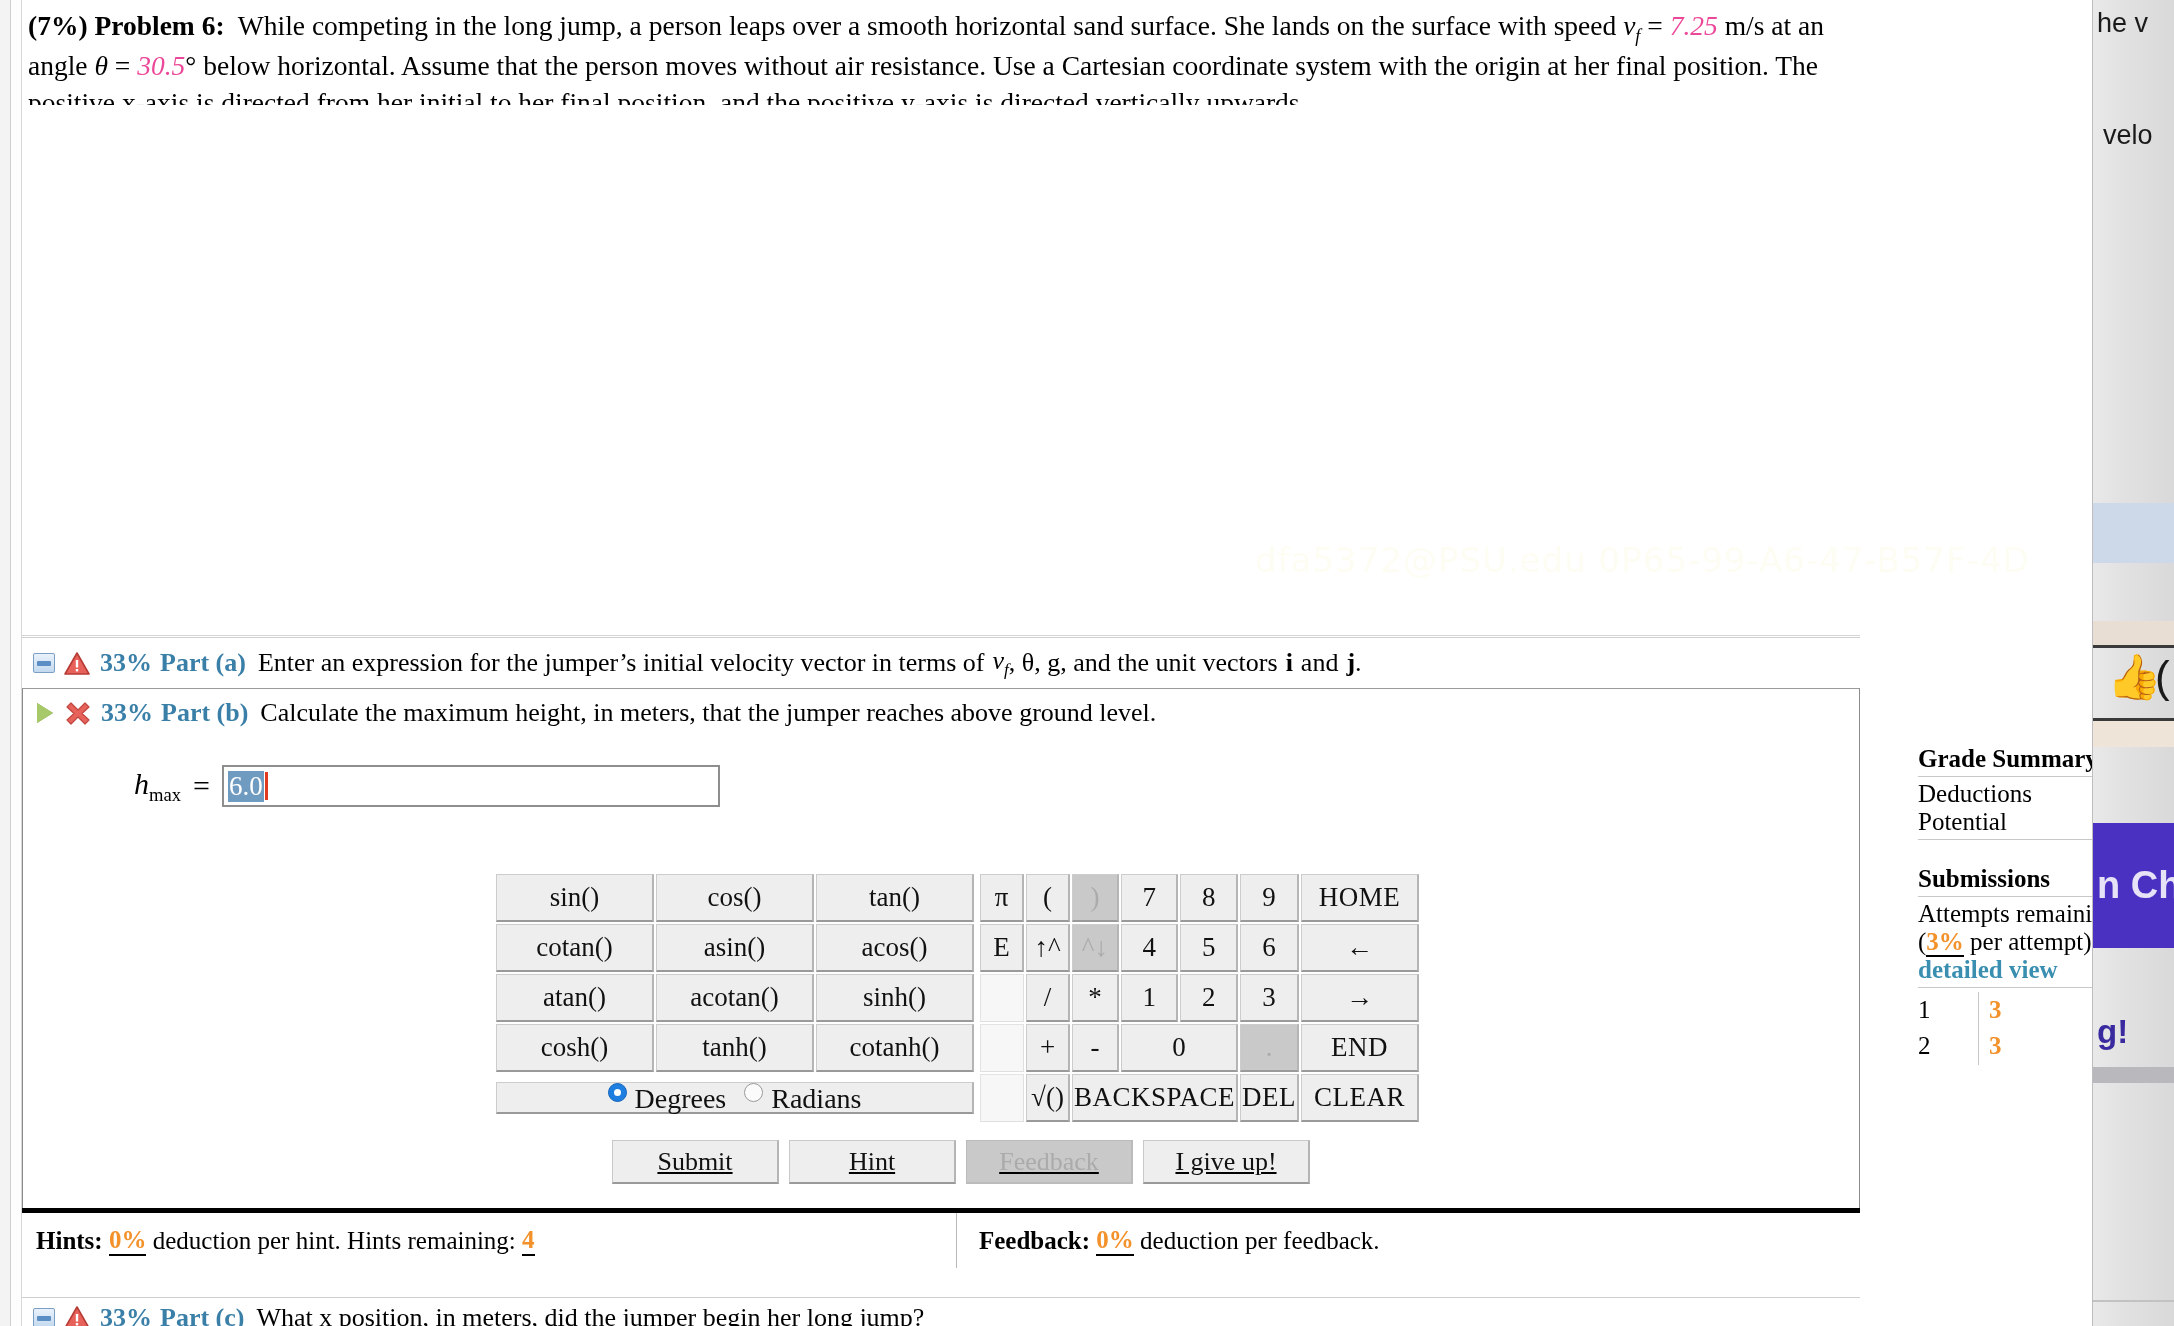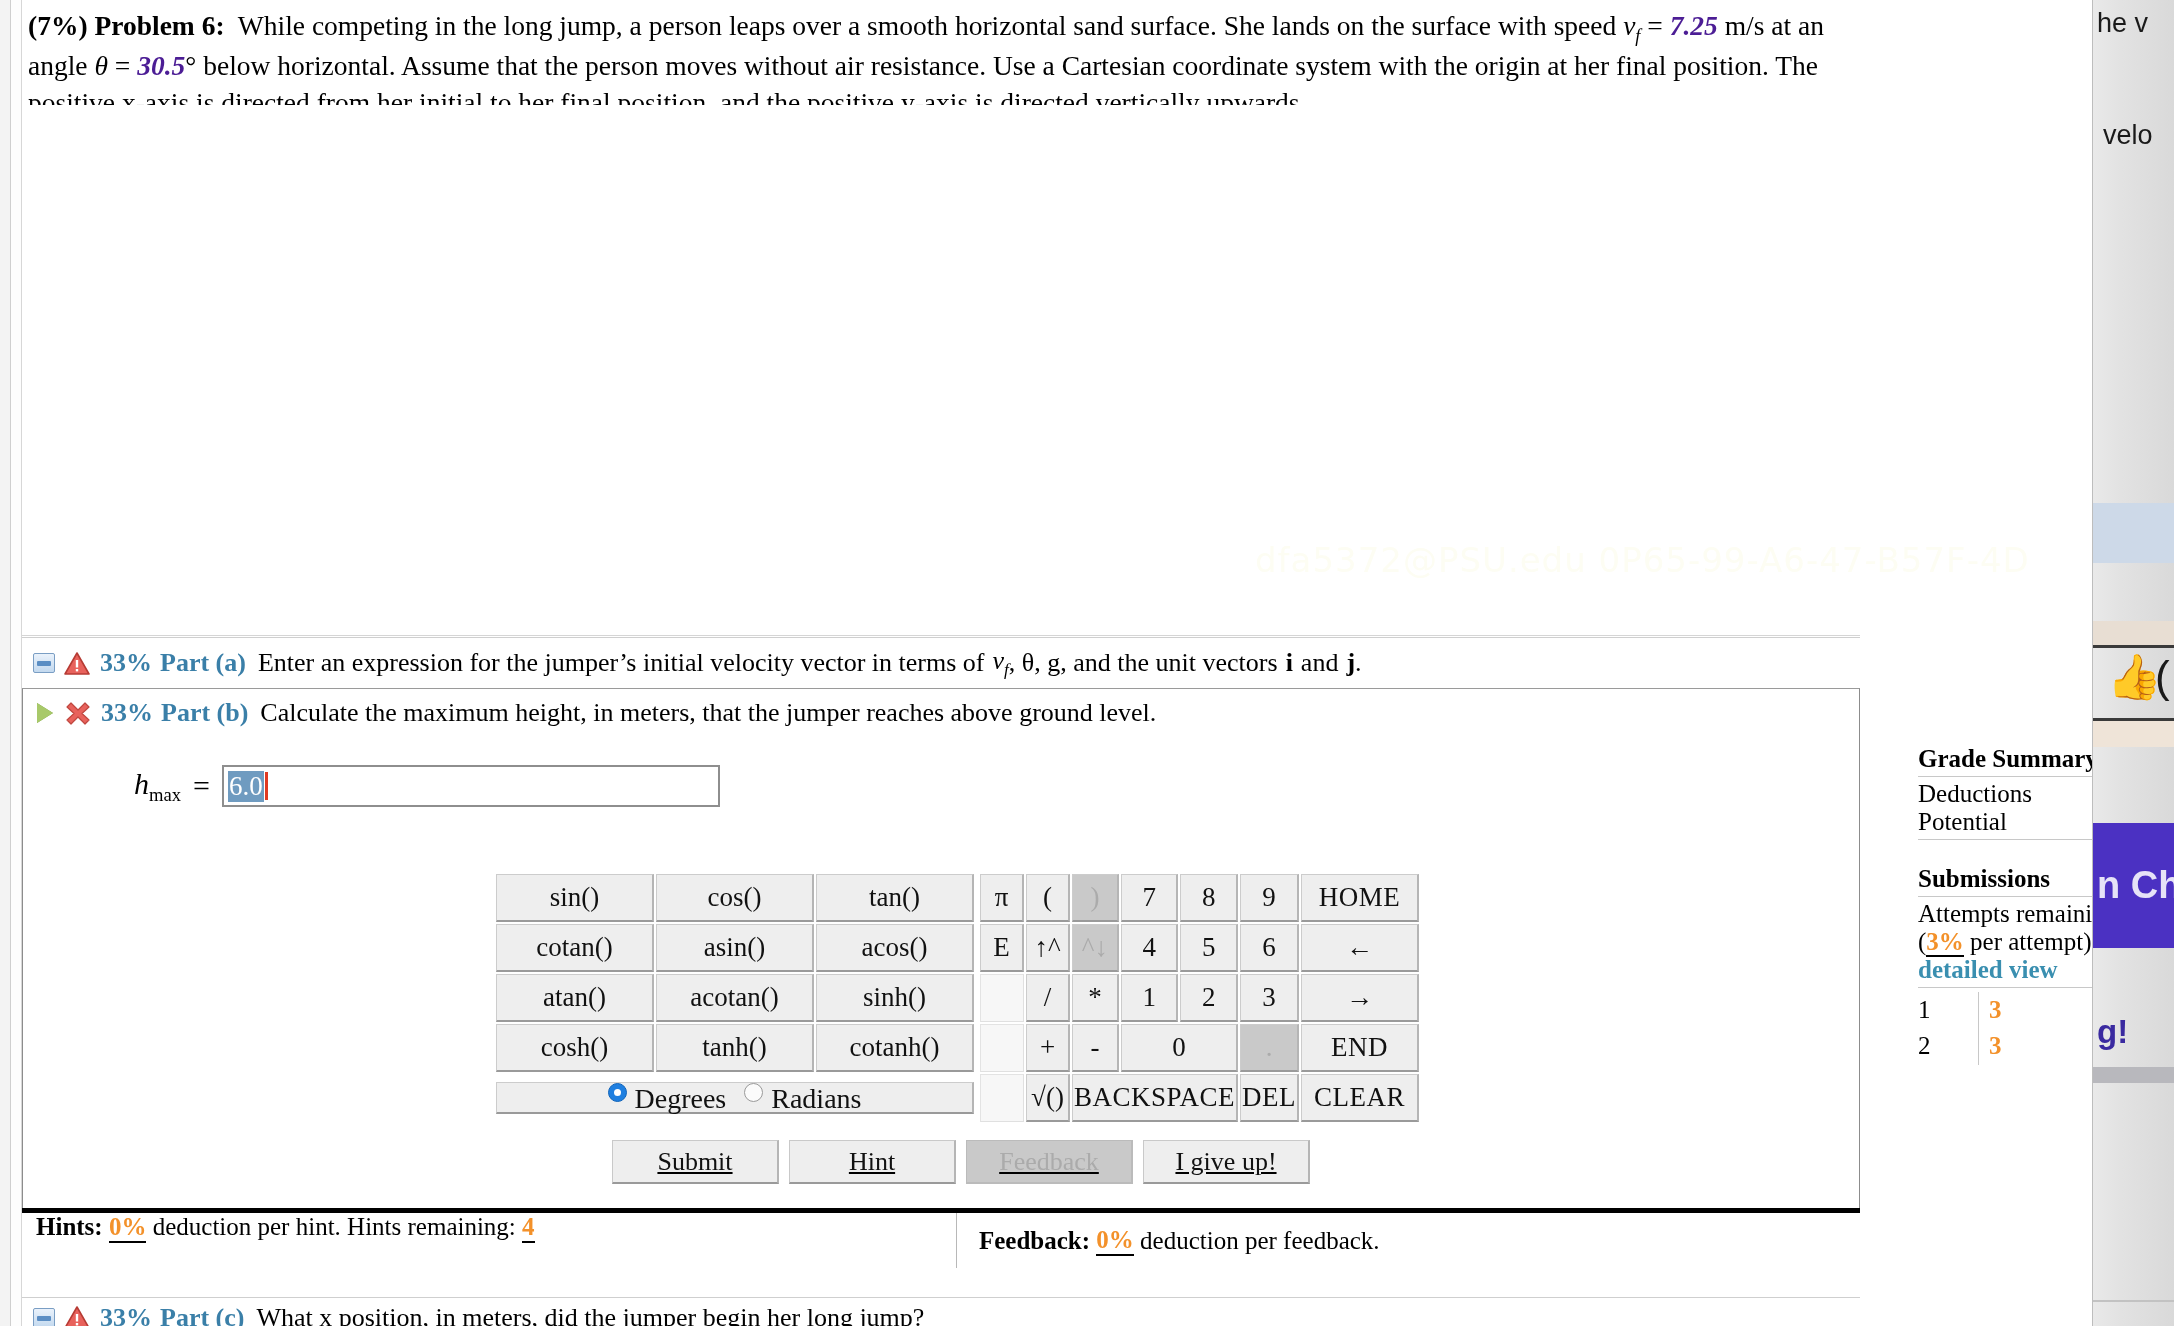--- a/index.html
+++ b/index.html
@@ -32,21 +32,21 @@
   .problem-block {
     position:absolute; left:22px; top:0px; width:2070px;
     padding:8px 10px 4px 6px;
     font-size:27.5px; line-height:1.32; color:#000;
     white-space:nowrap;
   }
   .problem-block .line { white-space:nowrap; }
   .pct { font-weight:bold; }
   .pnum { font-weight:bold; }
   .var { font-style:italic; }
-  .valnum { color:#4c1d95; font-style:italic; font-weight:bold; }
+  .valnum { color:#ec4899; font-style:italic; font-weight:normal; }
   sub.sm { font-size:0.66em; font-style:italic; }
 
   
   .problem-canvas {
     position:absolute; left:22px; top:105px; width:1838px; height:531px;
     background:#ffffff; border-bottom:1px solid #d5d5d5;
   }
 
   .watermark {
     position:absolute; left:1255px; top:540px;
@@ -181,21 +181,21 @@
   .btn.disabled { background:#c9c9c9; color:#ababab; border-color:#bbb; cursor:default;}
 
   
   #hintbar {
     position:absolute; left:22px; top:1208px; width:1838px; height:60px;
     border-top:5px solid #000; background:#fff;
     display:flex;
   }
   .hint-cell {
     flex:0 0 935px; border-right:1px solid #b8b8b8;
-    display:flex; align-items:flex-start; padding-left:14px;
+    display:flex; align-items:center; padding-left:14px;
     font-size:25px; white-space:nowrap;
   }
   .fb-cell {
     flex:1; display:flex; align-items:center; padding-left:22px;
     font-size:25px; white-space:nowrap;
   }
   .b { font-weight:bold; }
   .orange-u { color:#f3912a; font-weight:bold; border-bottom:2px solid #000; }
 
   

